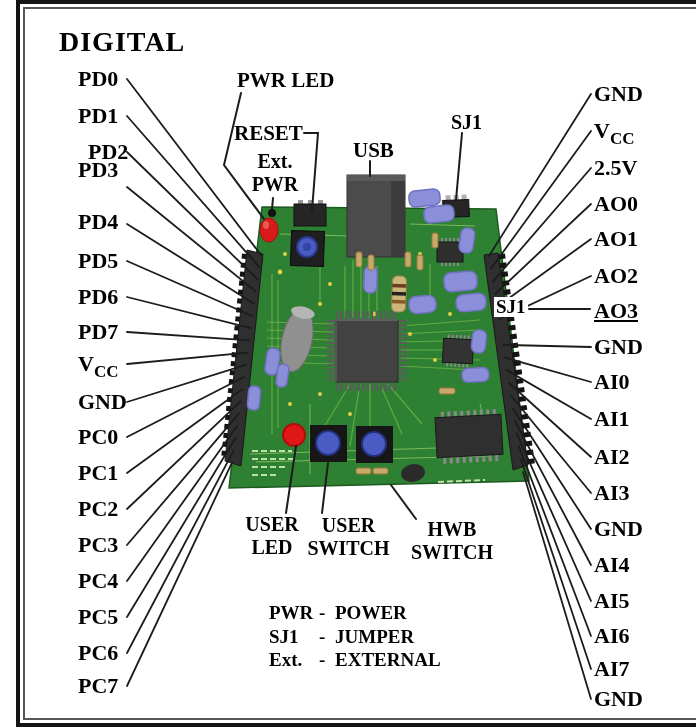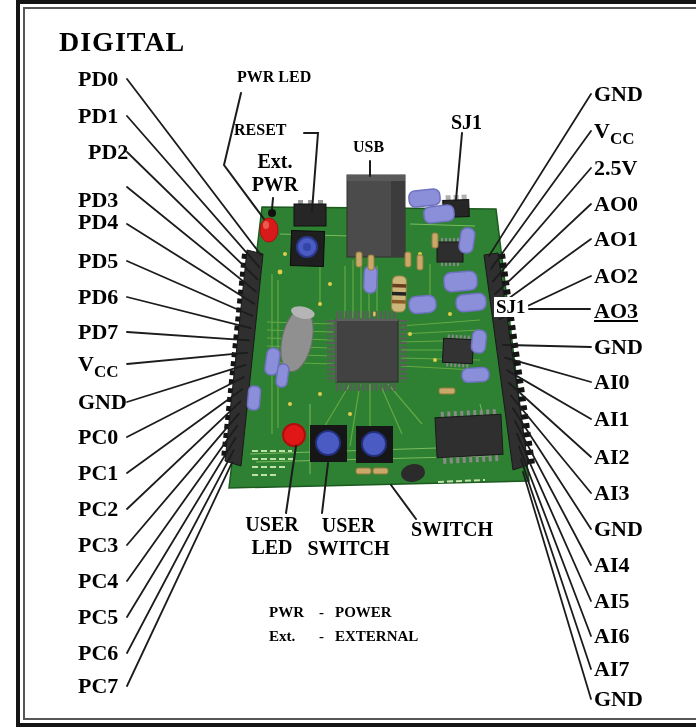--- a/index.html
+++ b/index.html
@@ -4,26 +4,26 @@
 <style>
   html,body{margin:0;padding:0;background:#ffffff;}
   .stage{
     position:relative;width:696px;height:727px;box-sizing:border-box;
     background:#ffffff;border:4px solid #141414;overflow:hidden;
     font-family:"Liberation Serif","DejaVu Serif",serif;color:#000000;margin-left:16px;
   }
   .frame-inner{position:absolute;inset:3px;border:2px solid #575757;pointer-events:none;}
   .lbl{position:absolute;font-weight:bold;white-space:nowrap;}
   .section-header{font-size:28px;letter-spacing:1px;}
-  .callout{font-size:16px;}
+  .callout{font-size:21px;}
   .callout-2line{text-align:center;line-height:23px;font-size:20px;}
   .pin-label{position:absolute;font-weight:bold;font-size:22px;line-height:22px;}
   .pin-label sub{font-size:17px;vertical-align:-6px;letter-spacing:0;}
   .sj1-right{font-size:19px;background:#ffffff;padding:0 2px;line-height:20px;}
-  .legend{position:absolute;left:249px;top:597px;font-weight:bold;font-size:15px;line-height:23.5px;}
+  .legend{position:absolute;left:249px;top:597px;font-weight:bold;font-size:19px;line-height:23.5px;}
   .legend .abbr{display:inline-block;width:50px;}
   .legend .dash{display:inline-block;width:16px;}
   svg{position:absolute;left:0;top:0;}
 </style>
 </head>
 <body>
 
 <div class="stage">
   <div class="frame-inner"></div>
 
@@ -283,33 +283,35 @@
 
   <div class="lbl callout-2line" style="position:absolute;left:220px;top:509px;width:64px;font-weight:bold;">
     <div>USER</div>
     <div>LED</div>
   </div>
   <div class="lbl callout-2line" style="position:absolute;left:281px;top:510px;width:95px;font-weight:bold;">
     <div>USER</div>
     <div>SWITCH</div>
   </div>
   <div class="lbl callout-2line" style="position:absolute;left:382px;top:514px;width:100px;font-weight:bold;">
+    <div>HWB</div>
     <div>SWITCH</div>
   </div>
 
   <div class="legend">
     <div><span class="abbr">PWR</span><span class="dash">-</span><span>POWER</span></div>
+    <div><span class="abbr">SJ1</span><span class="dash">-</span><span>JUMPER</span></div>
     <div><span class="abbr">Ext.</span><span class="dash">-</span><span>EXTERNAL</span></div>
   </div>
 
   <div id="pin-labels">
       <div class="pin-label" style="left: 58px; top: 64px;">PD0</div>
       <div class="pin-label" style="left: 58px; top: 101px;">PD1</div>
       <div class="pin-label" style="left: 68px; top: 137px;">PD2</div>
-      <div class="pin-label" style="left: 58px; top: 185px;">PD3</div>
+      <div class="pin-label" style="left: 58px; top: 155px;">PD3</div>
       <div class="pin-label" style="left: 58px; top: 207px;">PD4</div>
       <div class="pin-label" style="left: 58px; top: 246px;">PD5</div>
       <div class="pin-label" style="left: 58px; top: 282px;">PD6</div>
       <div class="pin-label" style="left: 58px; top: 317px;">PD7</div>
       <div class="pin-label" style="left: 58px; top: 349px;">V<sub>CC</sub></div>
       <div class="pin-label" style="left: 58px; top: 387px;">GND</div>
       <div class="pin-label" style="left: 58px; top: 422px;">PC0</div>
       <div class="pin-label" style="left: 58px; top: 458px;">PC1</div>
       <div class="pin-label" style="left: 58px; top: 494px;">PC2</div>
       <div class="pin-label" style="left: 58px; top: 530px;">PC3</div>

